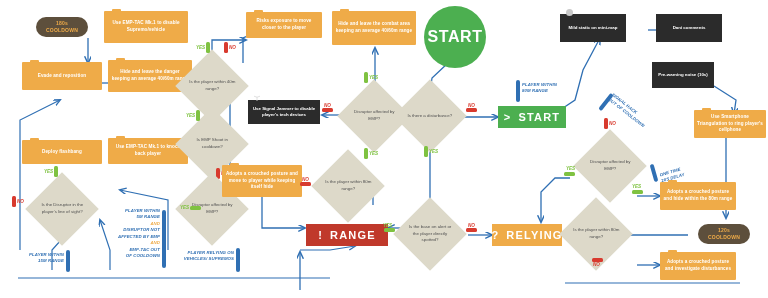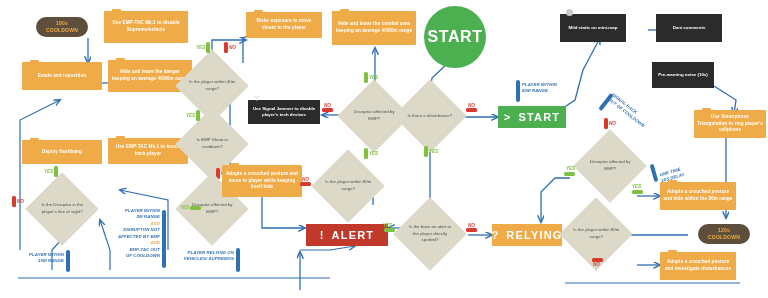--- a/index.html
+++ b/index.html
@@ -329,21 +329,21 @@
     <span>Is the player within 80m range?</span>
   </div>
 
   <div class="chip no" style="left:300px;top:182px;">
     <i class="bar" style="width:11px;height:4px;"></i>
     <span class="lbl" style="position:absolute;top:-5px;left:2px;">NO</span>
   </div>
 
   <div class="node state alert" style="left:306px;top:224px;width:82px;">
     <span class="glyph">!</span>
-    <span>ALERT</span>
+    <span>RANGE</span>
   </div>
 
   <div class="node start" style="left:424px;top:6px;">
     <span>START</span>
   </div>
 
   <div class="node dec" style="left:404px;top:90px;">
     <span>Is there a disturbance?</span>
   </div>
 

